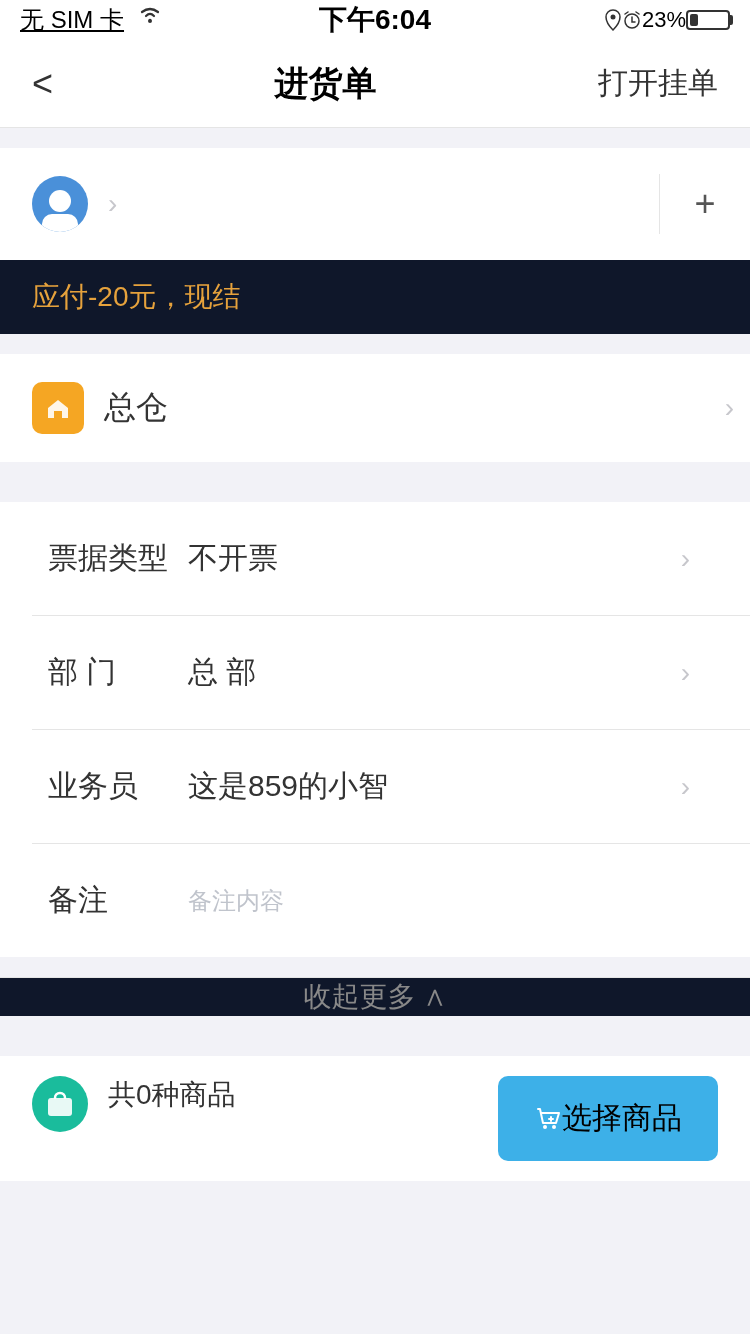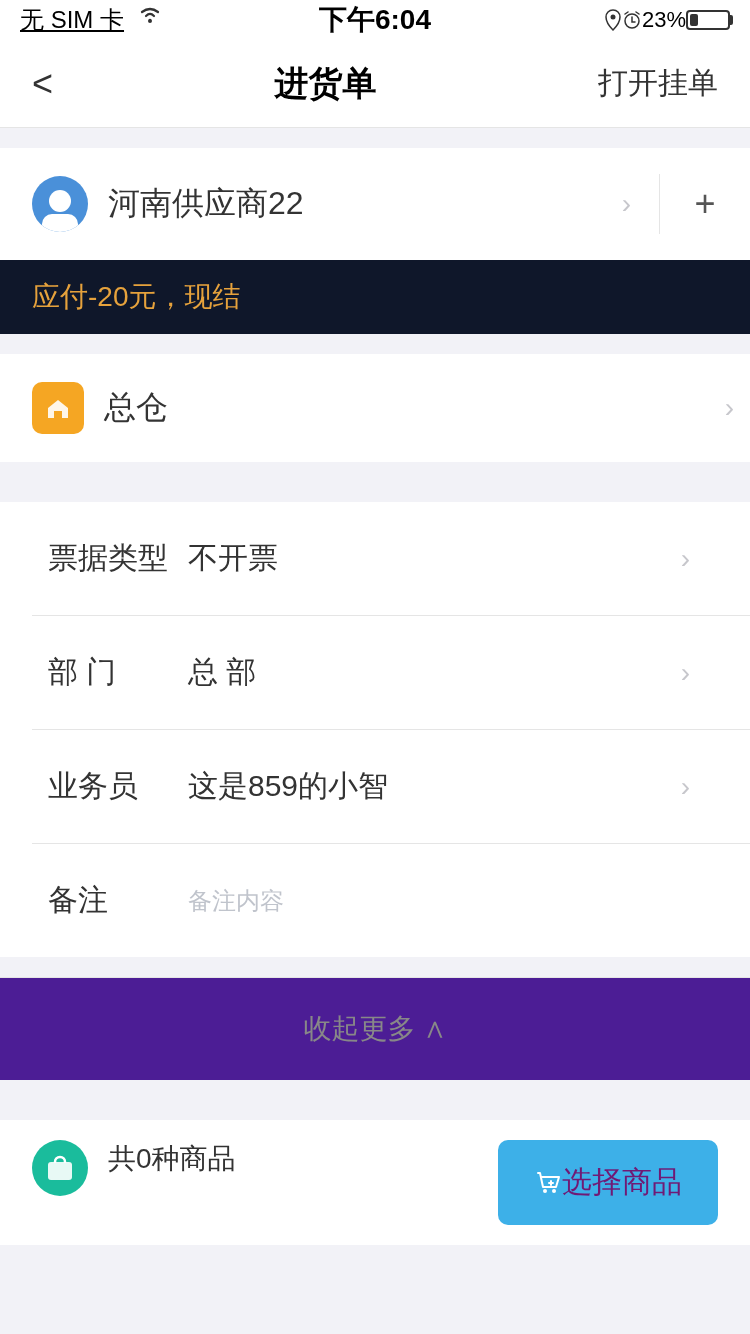--- a/index.html
+++ b/index.html
@@ -235,25 +235,24 @@
     }
     .form-placeholder {
       font-size: 24px;
       color: #c0c4cc;
       flex: 1;
       padding-left: 20px;
     }
 
     
     .collapse-row {
-      background: #4c1d95;
+      background: #0f172a;
       display: flex;
       align-items: center;
       justify-content: center;
-      padding: 32px;
       border-top: 1px solid #e5e5e5;
       margin-top: 20px;
     }
     .collapse-text {
       font-size: 28px;
       color: #888;
       cursor: pointer;
     }
 
     
@@ -276,21 +275,21 @@
       margin-right: 20px;
       flex-shrink: 0;
     }
     .product-count {
       font-size: 28px;
       color: #333;
       flex: 1;
     }
     .select-btn {
       background: #3db0e8;
-      color: #701a75;
+      color: #000000;
       font-size: 30px;
       padding: 22px 36px;
       border-radius: 10px;
       display: flex;
       align-items: center;
       gap: 0;
       cursor: pointer;
       border: none;
       white-space: nowrap;
     }
@@ -341,21 +340,20 @@
 <div class="section-gap"></div>
 
 <div class="supplier-section">
   <div class="supplier-row">
     <div class="supplier-avatar">
       <div class="avatar-person">
         <div class="avatar-head"></div>
         <div class="avatar-body"></div>
       </div>
     </div>
-    <span class="supplier-name">河南供应商22</span>
     <span class="chevron">›</span>
   </div>
   <div class="supplier-divider"></div>
   <div class="add-btn">+</div>
 </div>
 
 <div class="notice-bar">
   <span>应付-20元，现结</span>
 </div>
 

